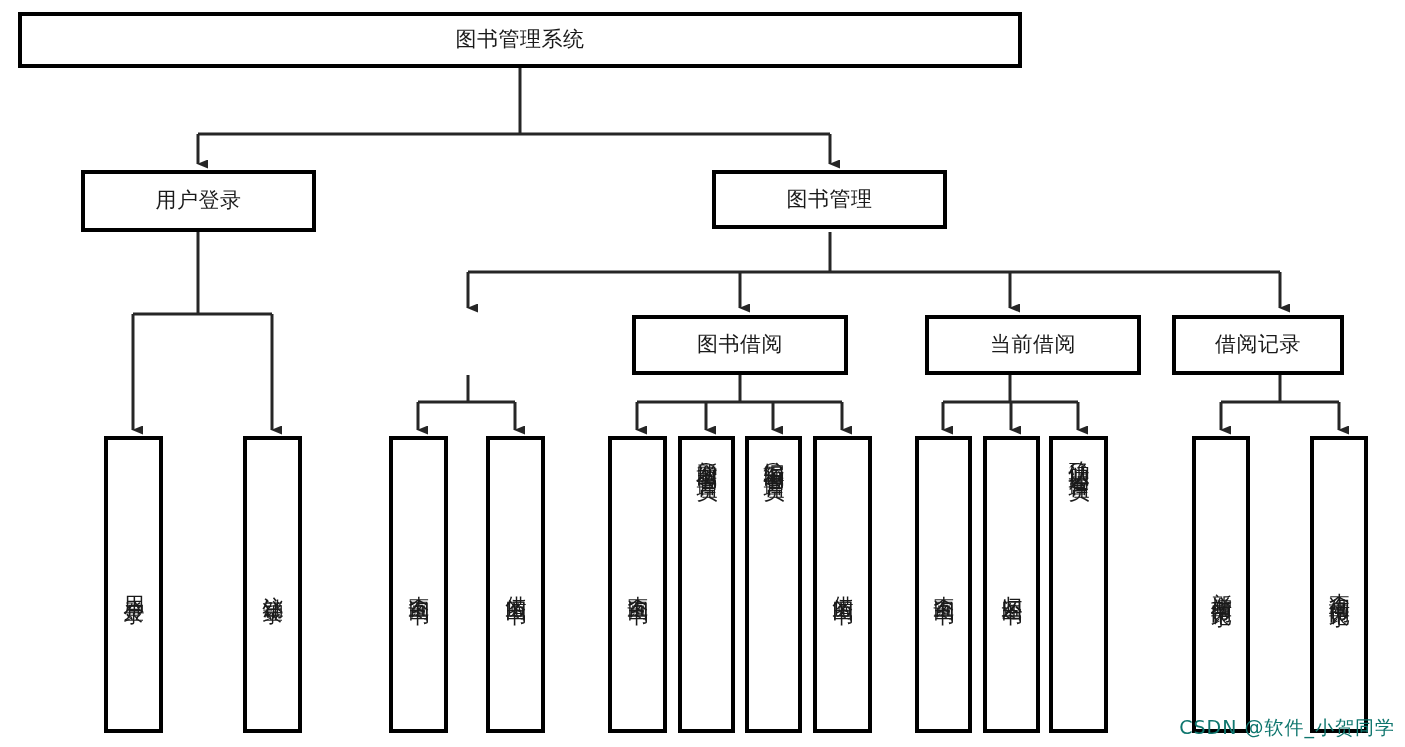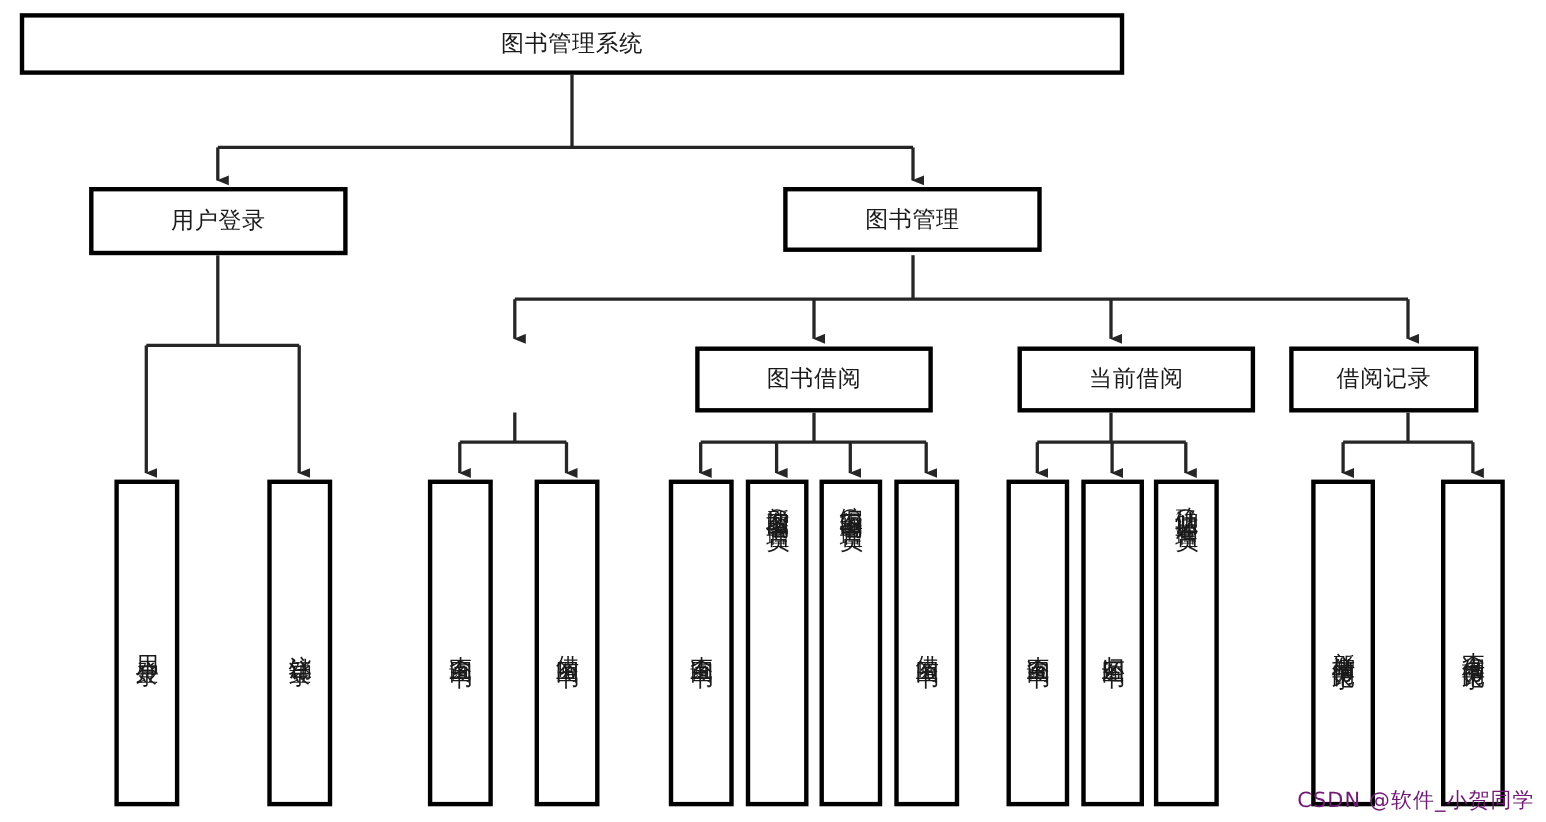--- a/index.html
+++ b/index.html
@@ -60,21 +60,21 @@
   }
   .leaf-box.leaf-centered {
     align-items: center;
     padding-top: 0;
   }
   #watermark {
     position: absolute;
     right: 10px;
     bottom: 6px;
     font-size: 19px;
-    color: #701a75;
+    color: #0f766e;
     white-space: nowrap;
     letter-spacing: 1px;
     text-align: right;
   }
 </style>
 </head>
 <body>
 
 <div id="diagram-root">
 

